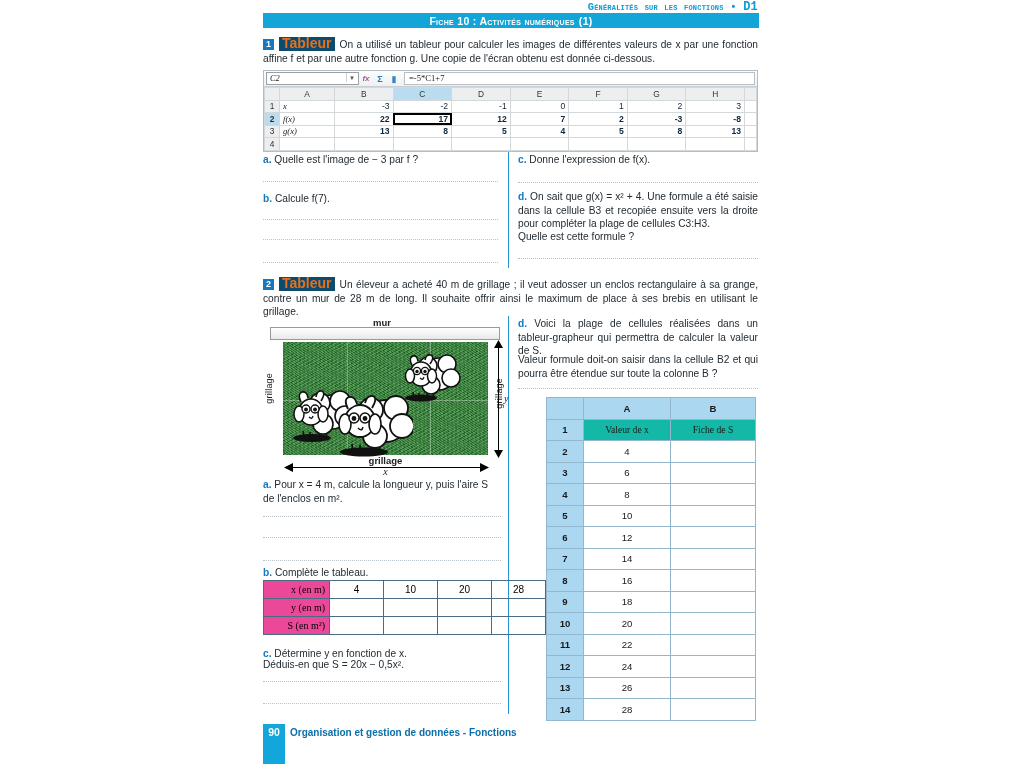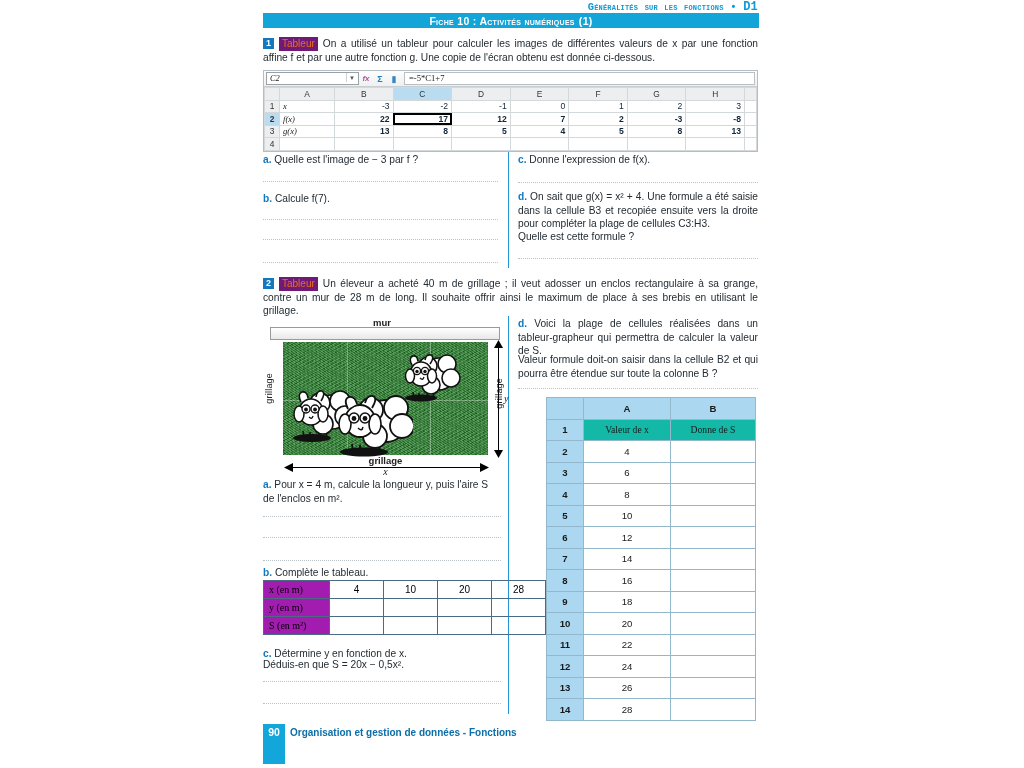--- a/index.html
+++ b/index.html
@@ -67,24 +67,24 @@
     font-weight: bold;
     width: 11px;
     height: 11px;
     line-height: 11px;
     text-align: center;
     vertical-align: 1px;
     margin-right: 5px;
   }
   .tableur-tag {
     display: inline-block;
-    background: #701a75;
+    background: #0c4a6e;
     color: #e8701a;
-    font-weight: normal;
-    font-size: 10px;
+    font-weight: bold;
+    font-size: 14px;
     padding: 0 3px;
     margin-right: 5px;
   }
   .q { font-weight: bold; color: #1478be; }
 
   
   .dots {
     position: absolute;
     border-bottom: 1px dotted #b9c2c9;
     height: 0;
@@ -233,22 +233,22 @@
     border-collapse: collapse;
     font-size: 10px;
   }
   .stab td {
     border: 1px solid #4a6b84;
     height: 17px;
     text-align: center;
     padding: 0 4px;
   }
   .stab td.hd {
-    background: #a21caf;
-    text-align: left;
+    background: #ec4899;
+    text-align: right;
     font-family: "Liberation Serif", serif;
     width: 56px;
     padding-left: 5px;
   }
 
   
   .btab {
     position: absolute;
     border-collapse: collapse;
     font-size: 9.6px;
@@ -610,21 +610,21 @@
   <table class="btab" style="left:546px; top:397px;">
     <tbody>
         <tr>
       <td class="corner"></td>
       <td class="ch">A</td>
       <td class="ch">B</td>
     </tr>
     <tr>
       <td class="rh">1</td>
       <td class="hdr1">Valeur de x</td>
-      <td class="hdr1">Donne de S</td>
+      <td class="hdr1">Fiche de S</td>
     </tr>
     <tr>
       <td class="rh">2</td>
       <td class="val">4</td>
       <td class="empty"></td>
     </tr>
     <tr>
       <td class="rh">3</td>
       <td class="val">6</td>
       <td class="empty"></td>

